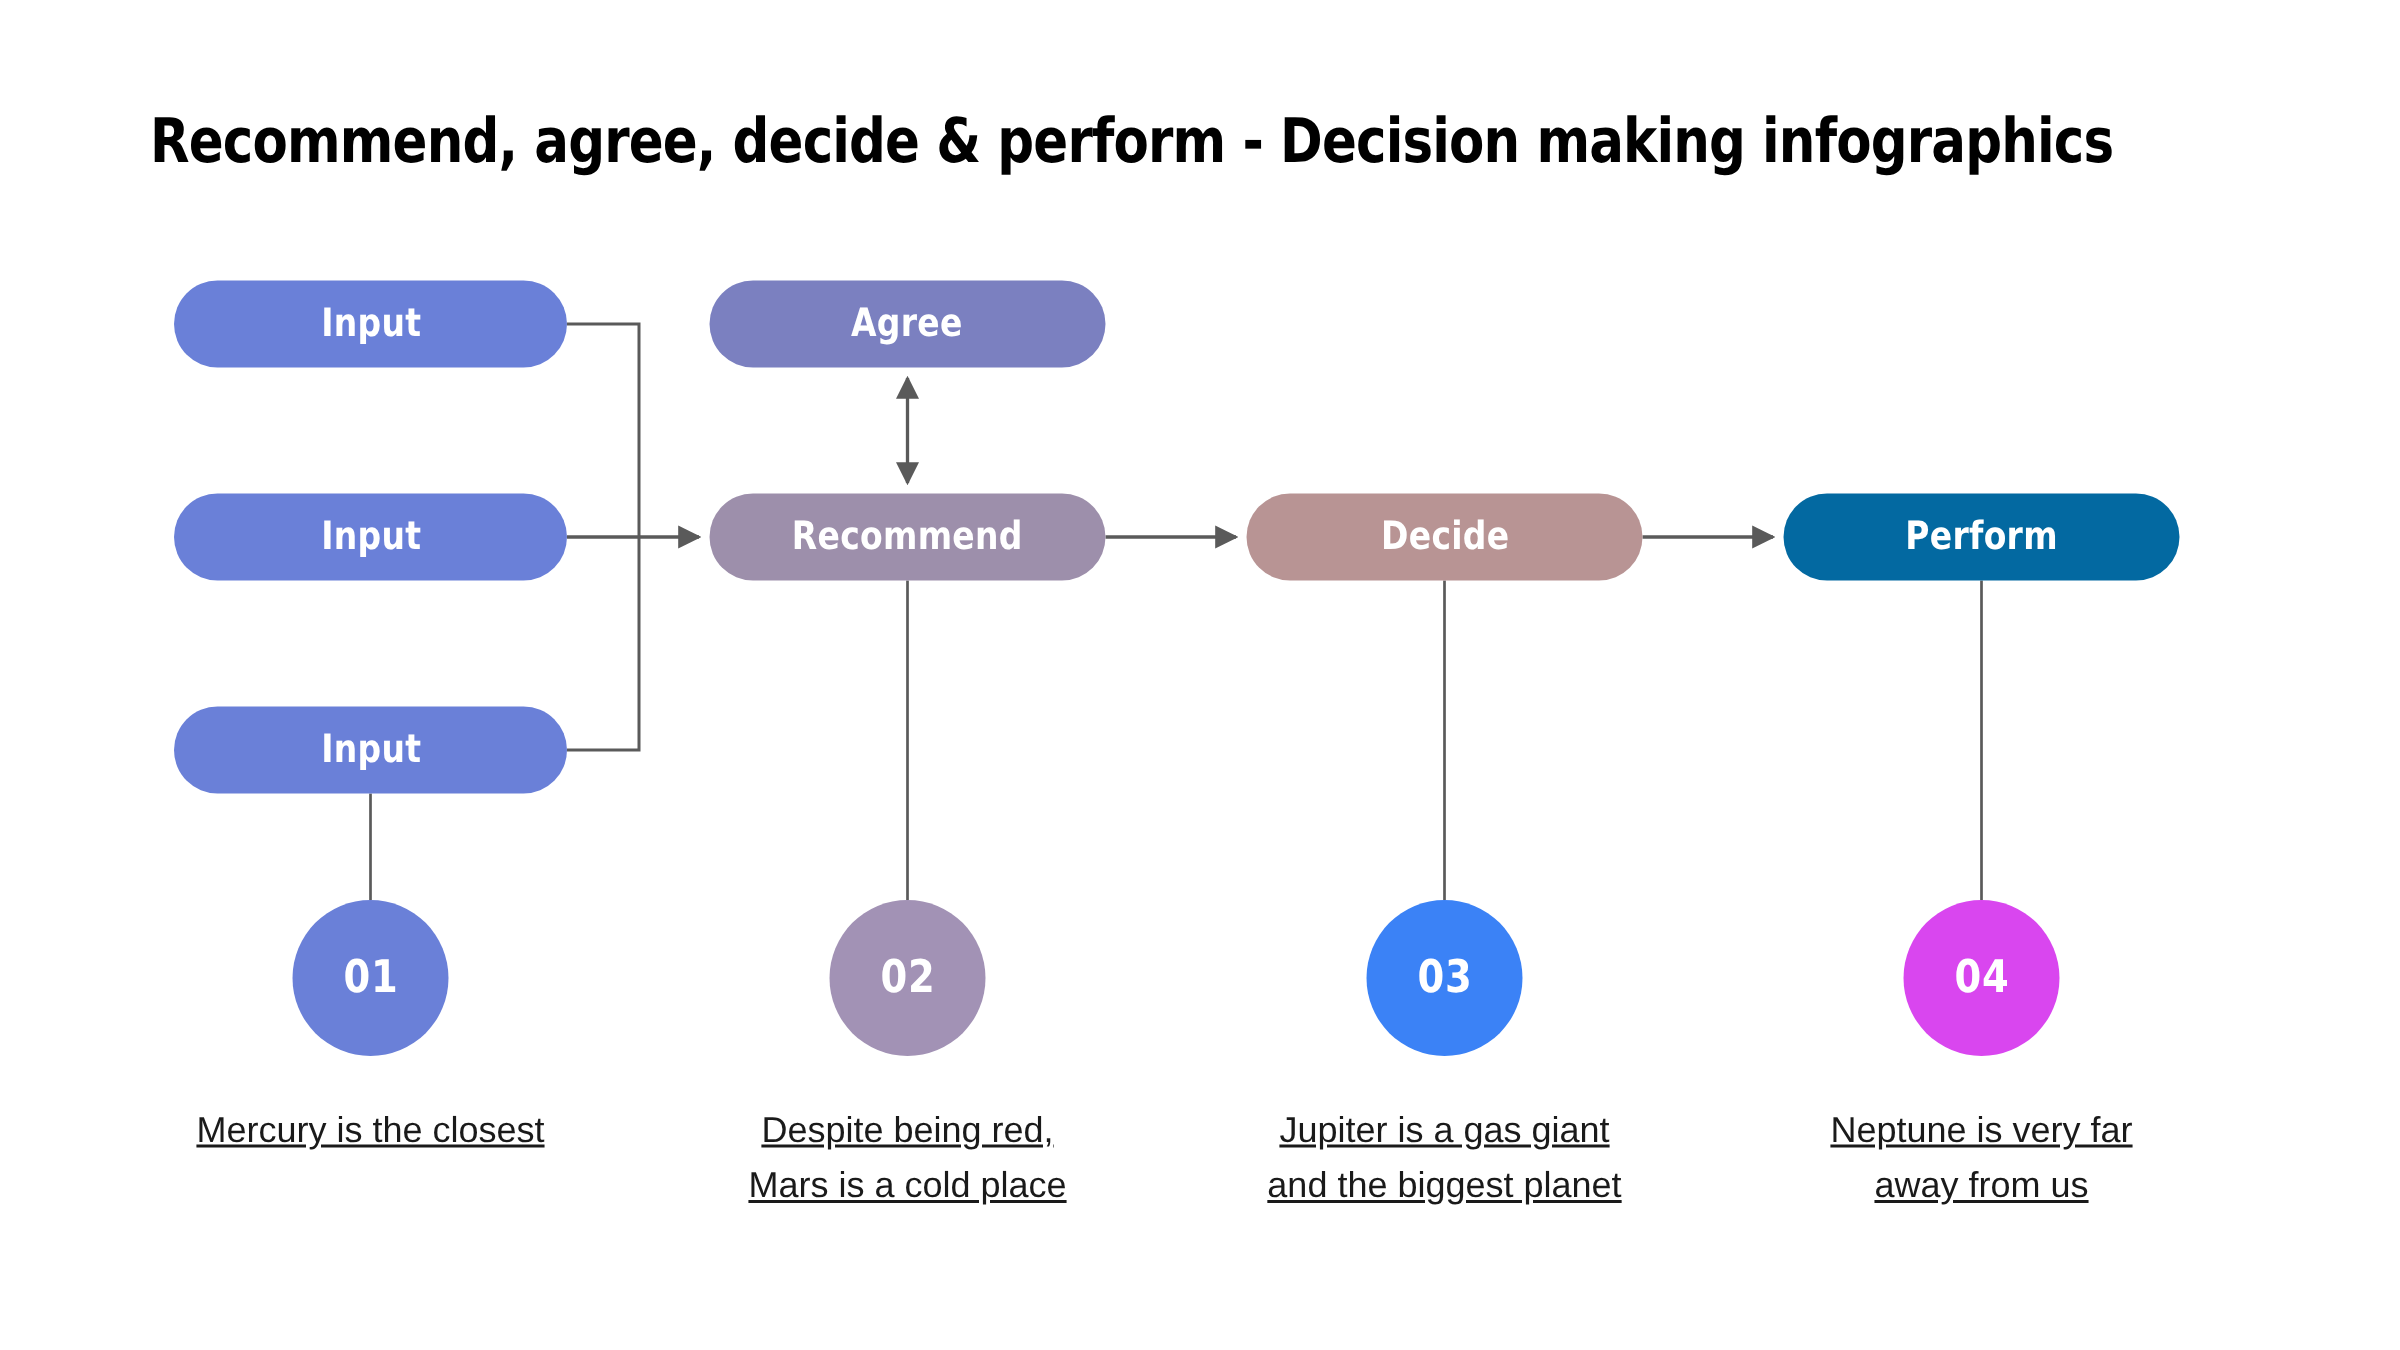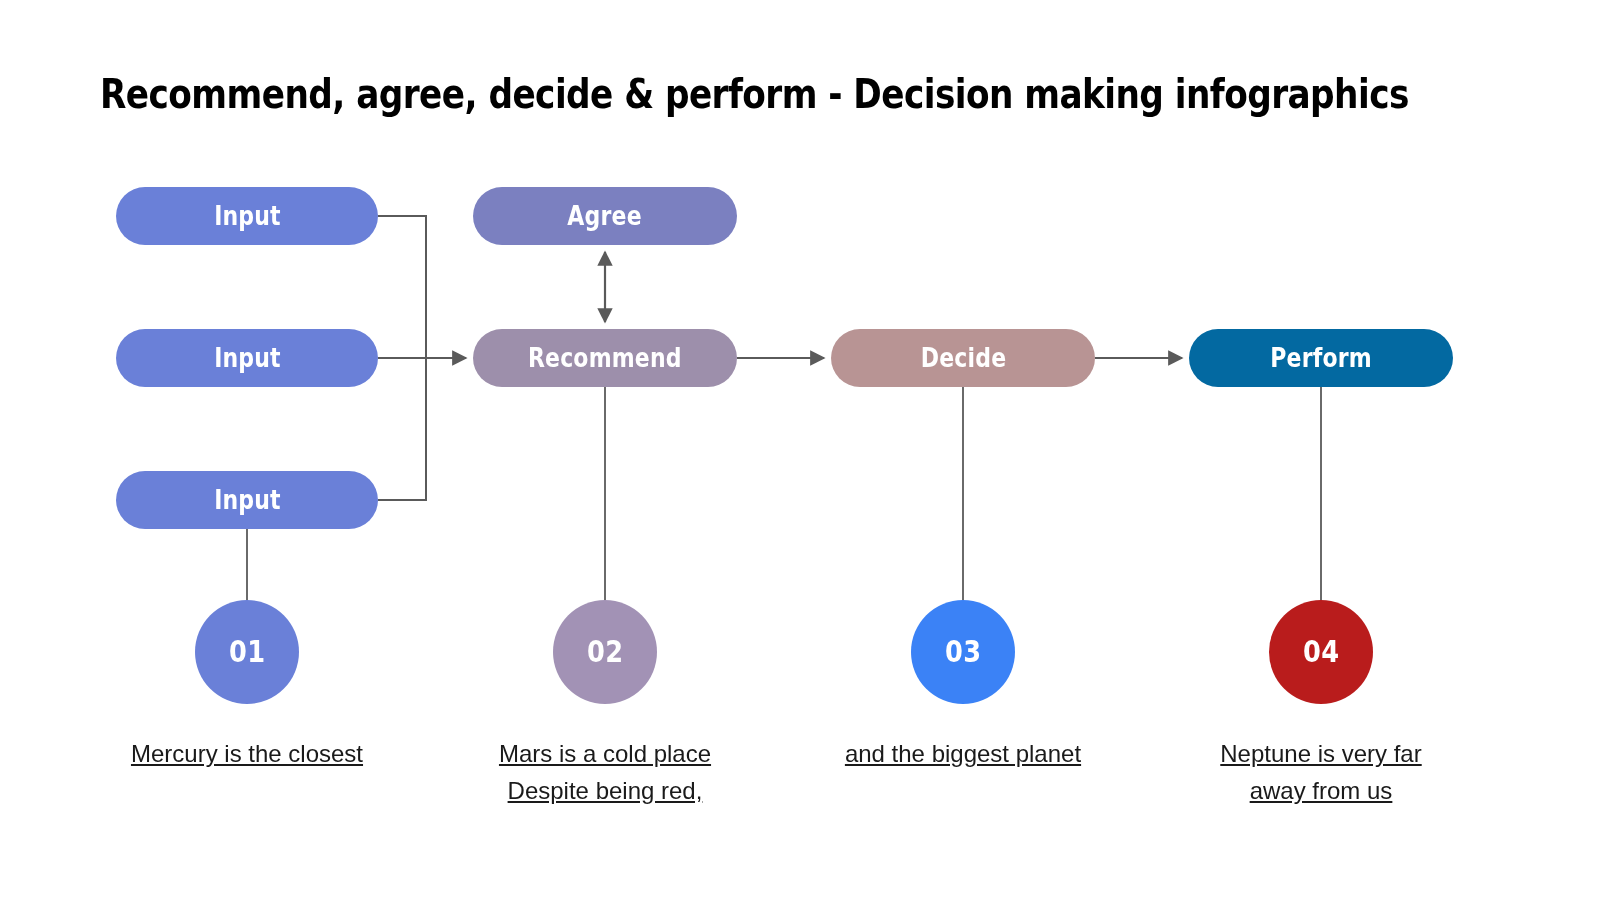--- a/index.html
+++ b/index.html
@@ -175,34 +175,35 @@
   </div>
 
   <div class="num-circle" style="left:553px; top:600px; background:#a292b5;">
     <span class="num-circle-label">02</span>
   </div>
 
   <div class="num-circle" style="left:911px; top:600px; background:#3b82f6;">
     <span class="num-circle-label">03</span>
   </div>
 
-  <div class="num-circle" style="left:1269px; top:600px; background:#b91c1c;">
+  <div class="num-circle" style="left:1269px; top:600px; background:#d946ef;">
     <span class="num-circle-label">04</span>
   </div>
 
   <div class="caption" style="left:77px;">
     <span>Mercury is the closest</span>
   </div>
 
   <div class="caption" style="left:435px;">
+    <span>Despite being red,</span>
     <span>Mars is a cold place</span>
-    <span>Despite being red,</span>
   </div>
 
   <div class="caption" style="left:793px;">
+    <span>Jupiter is a gas giant</span>
     <span>and the biggest planet</span>
   </div>
 
   <div class="caption" style="left:1151px;">
     <span>Neptune is very far</span>
     <span>away from us</span>
   </div>
 
 </div>
 

